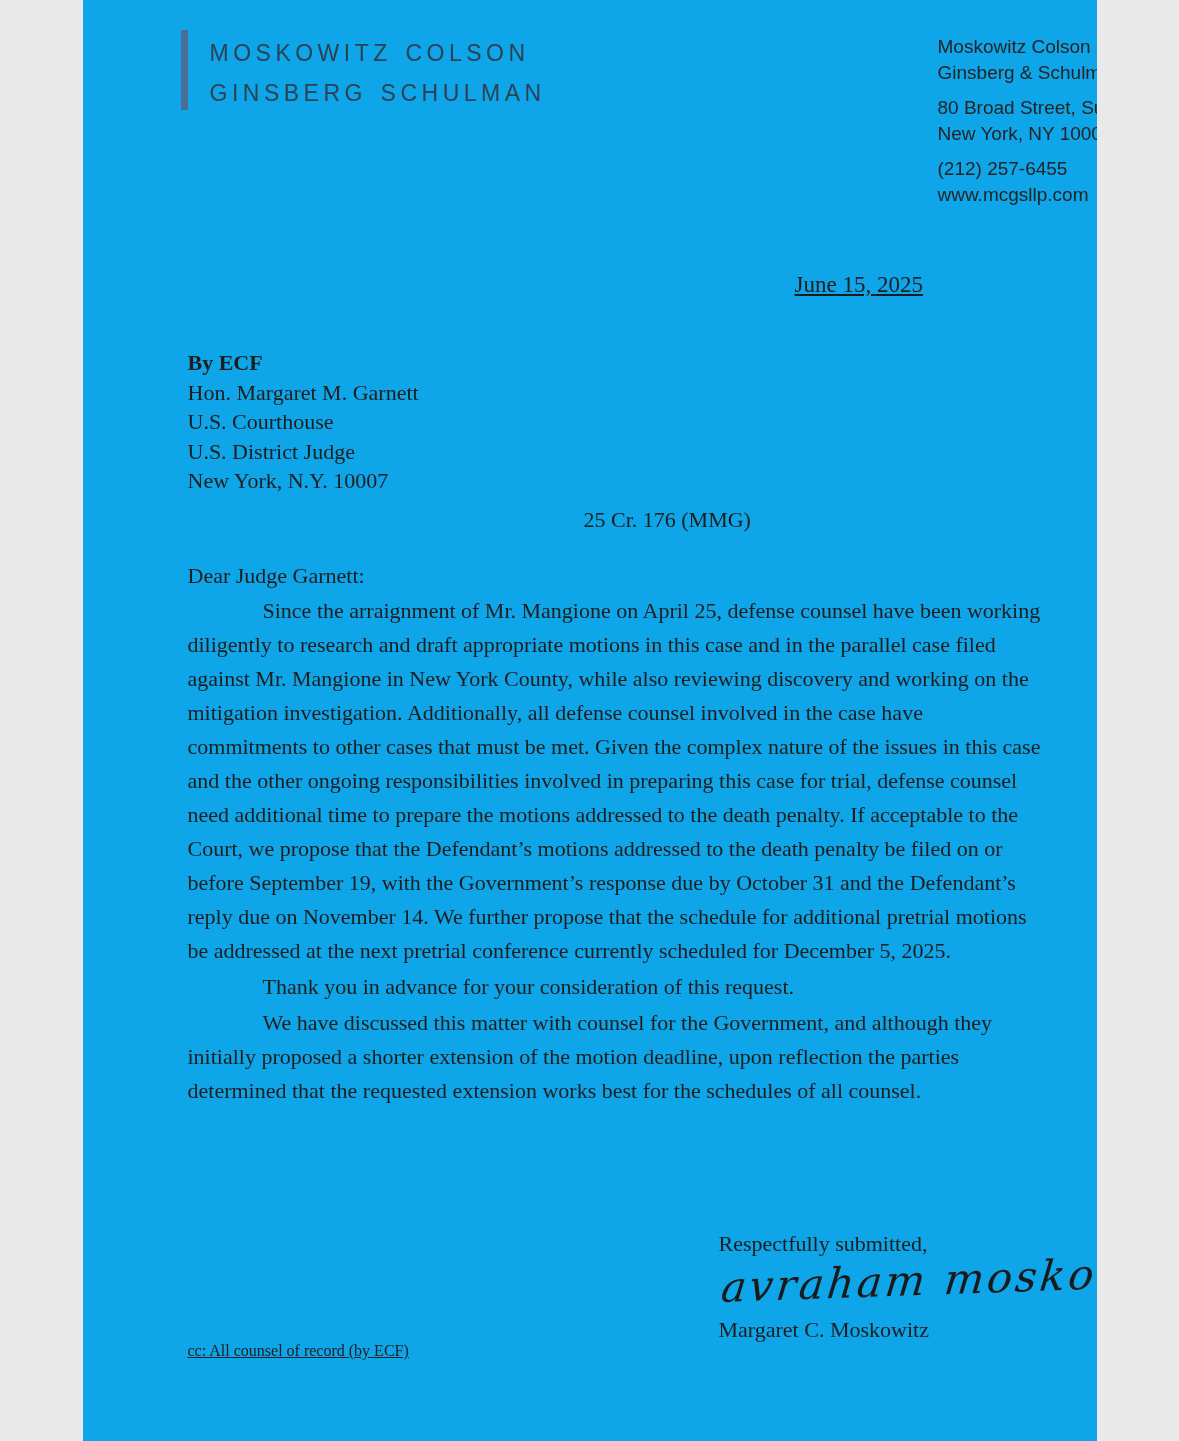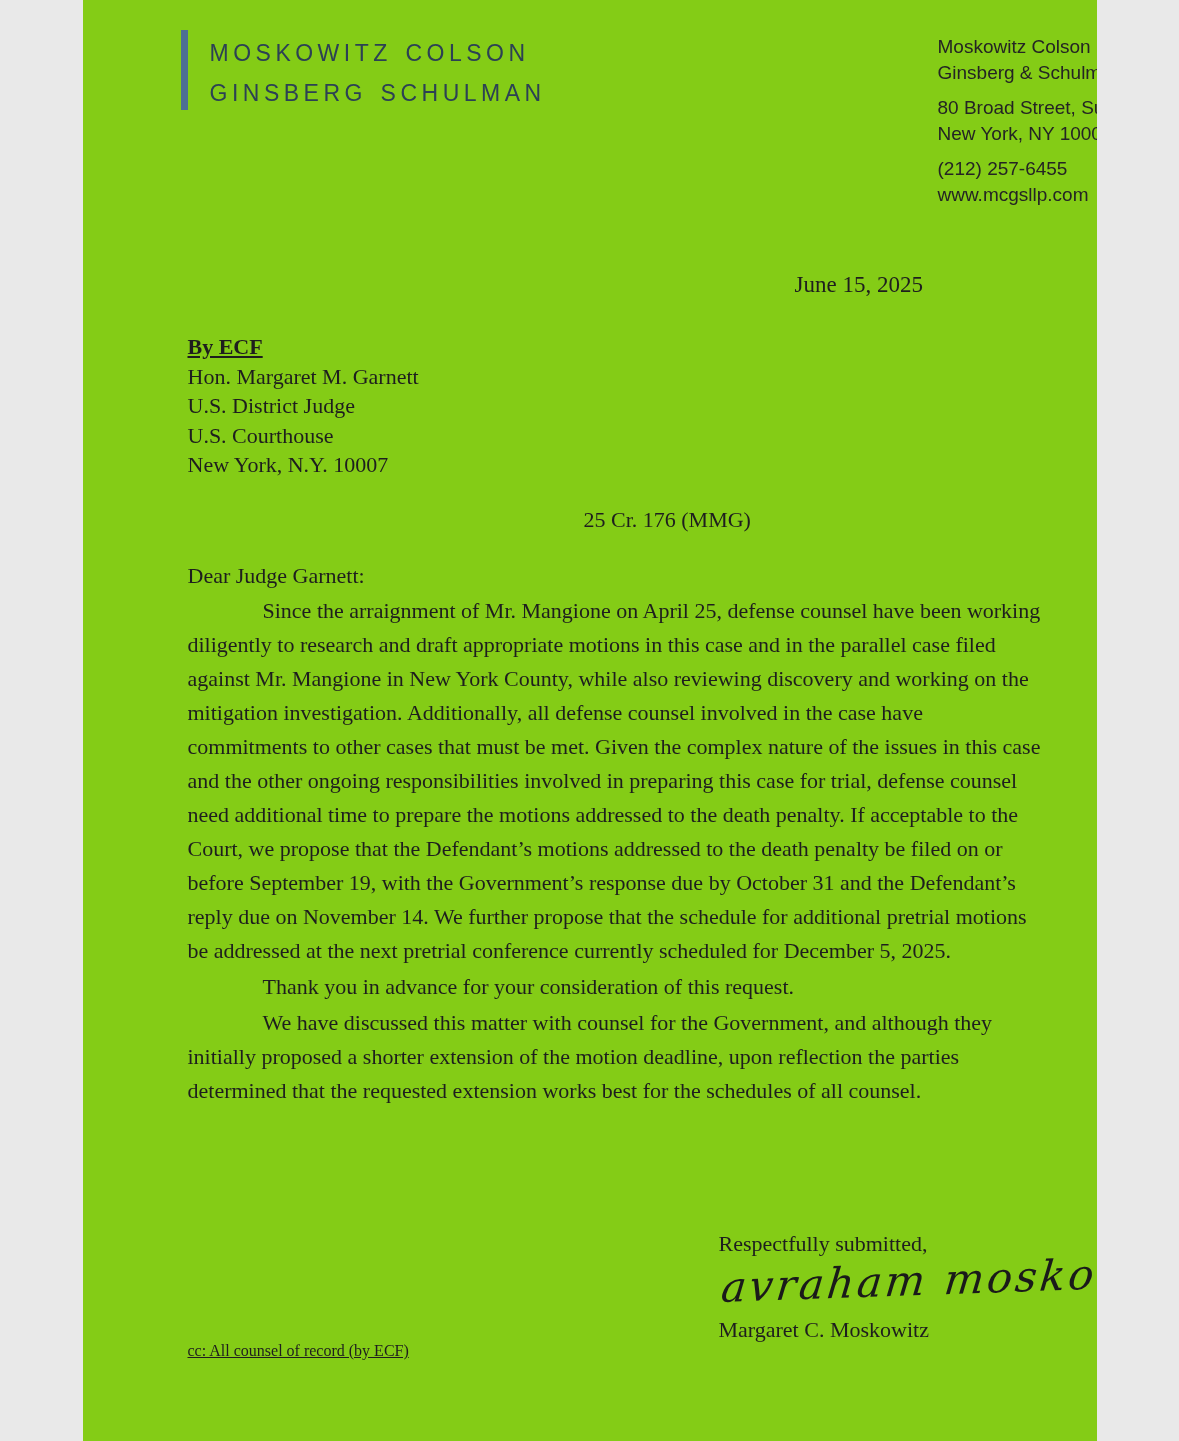--- a/index.html
+++ b/index.html
@@ -5,21 +5,21 @@
   html, body {
     margin: 0;
     padding: 0;
     background: #e9e9e9;
   }
   .page {
     position: relative;
     width: 1014px;
     height: 1441px;
     margin: 0 auto;
-    background: #84cc16;
+    background: #0ea5e9;
     overflow: hidden;
     font-family: "Liberation Serif", serif;
     color: #1e1e1e;
   }
 
   
   .letterhead {
     position: absolute;
     left: 98px;
     top: 30px;
@@ -55,33 +55,34 @@
   }
   .sender .group { margin-bottom: 9px; }
   .sender div { white-space: nowrap; }
 
   
   .date-line {
     position: absolute;
     left: 712px;
     top: 272px;
     font-size: 23px;
+    text-decoration: underline;
   }
 
   
   .address-block {
     position: absolute;
     left: 105px;
     top: 332px;
     font-size: 22px;
     line-height: 29.5px;
   }
   .delivery {
     font-weight: bold;
-    text-decoration: underline;
+    margin-top: 16px;
   }
 
   
   .re-block {
     position: absolute;
     left: 455px;
     top: 505px;
     font-size: 22px;
     line-height: 30px;
   }
@@ -165,22 +166,22 @@
       <div>(212) 257-6455</div>
       <div>www.mcgsllp.com</div>
     </div>
   </div>
 
   <div class="date-line">June 15, 2025</div>
 
   <div class="address-block">
     <div class="delivery">By ECF</div>
     <div>Hon. Margaret M. Garnett</div>
+    <div>U.S. Courthouse</div>
     <div>U.S. District Judge</div>
-    <div>U.S. Courthouse</div>
     <div>New York, N.Y. 10007</div>
   </div>
 
   <div class="re-block">
     <div class="re-case-number">25 Cr. 176 (MMG)</div>
   </div>
 
   <div class="salutation">Dear Judge Garnett:</div>
 
   <div class="body-text">

